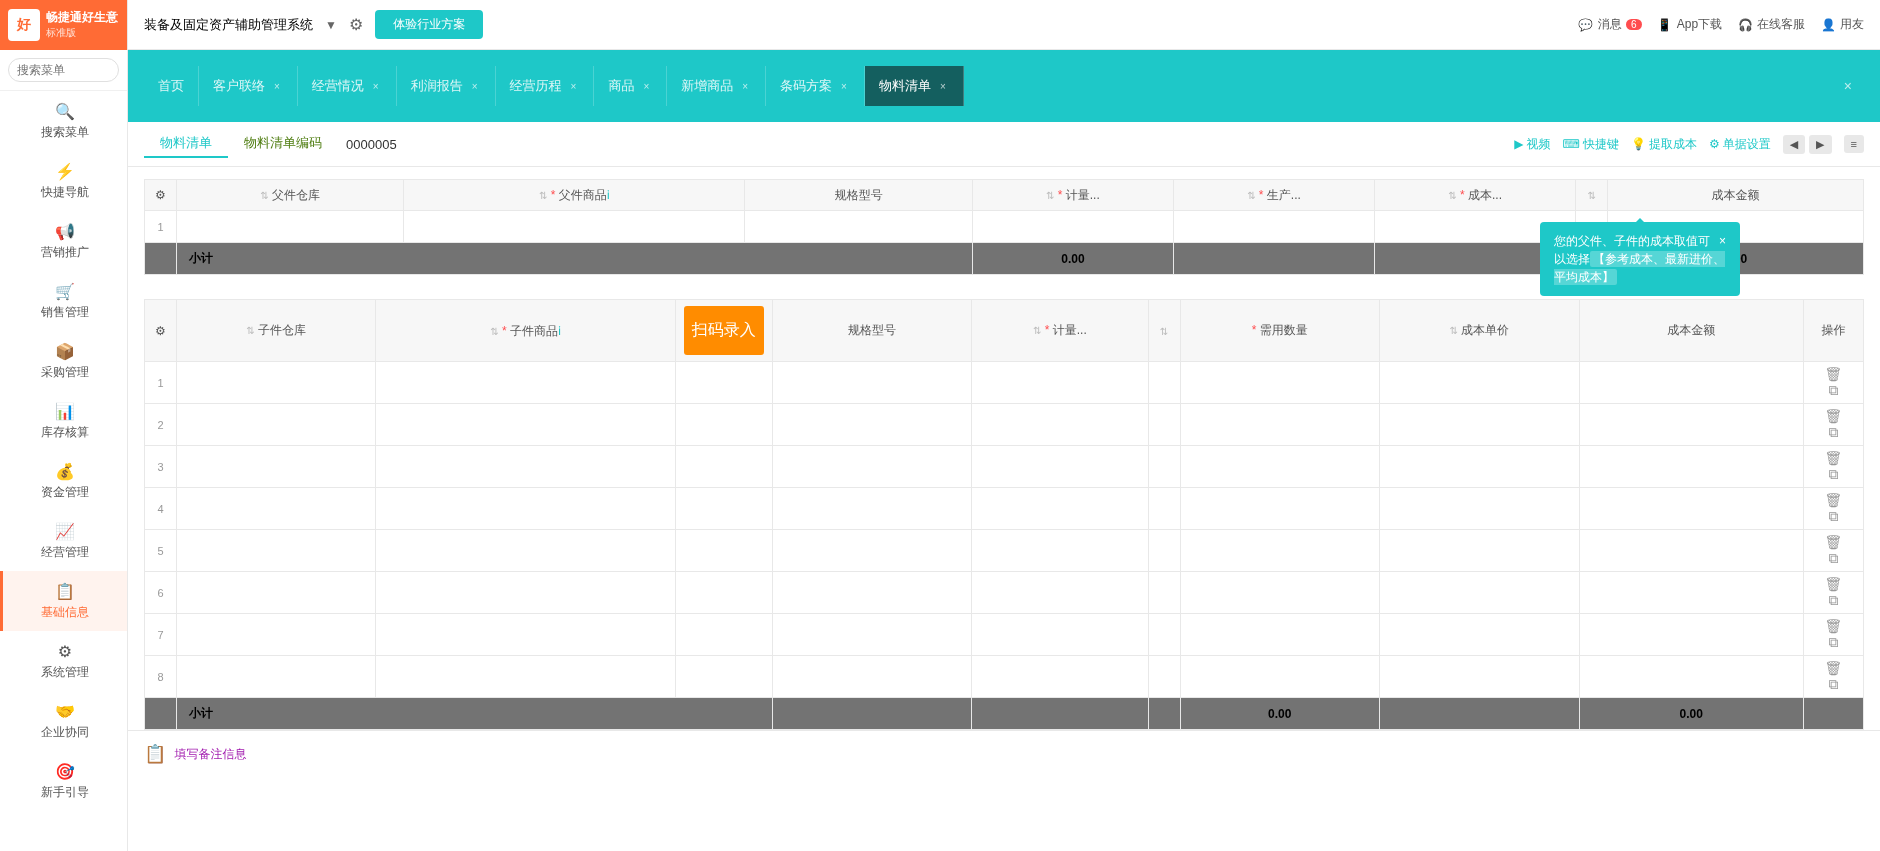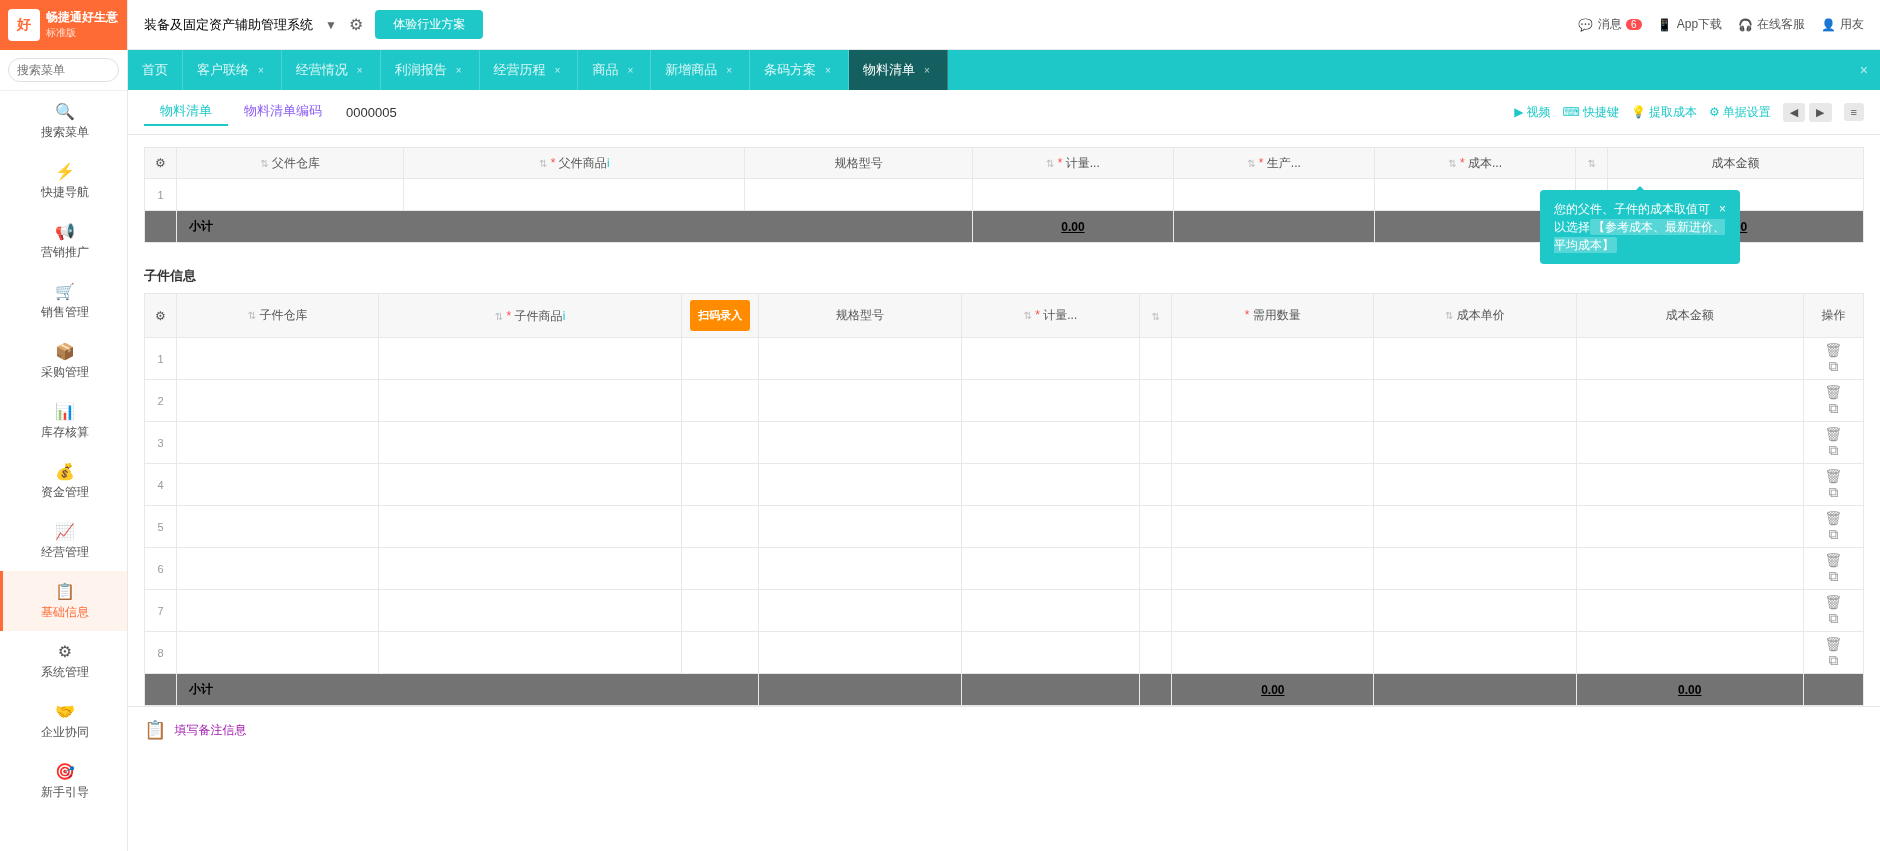--- a/index.html
+++ b/index.html
@@ -145,21 +145,21 @@
       min-width: 16px;
       text-align: center;
     }
 
     
     .tab-nav {
       background: #1ec8c8;
       display: flex;
       align-items: center;
       min-height: 40px;
-      padding: 0;
+      padding: 16px;
       overflow-x: auto;
     }
     .tab-item {
       display: flex;
       align-items: center;
       padding: 0 14px;
       height: 40px;
       color: rgba(255,255,255,0.85);
       font-size: 13px;
       cursor: pointer;
@@ -204,21 +204,21 @@
       display: flex;
       align-items: center;
       padding: 8px 16px;
       border-bottom: 1px solid #e8e8e8;
       background: #fff;
       gap: 0;
     }
     .sub-tab {
       padding: 4px 16px;
       font-size: 13px;
-      color: #8b5cf6;
+      color: #4d7c0f;
       cursor: pointer;
       border-bottom: 2px solid transparent;
     }
     .sub-tab.active {
       color: #1ec8c8;
       border-bottom-color: #1ec8c8;
     }
     .sub-header-code {
       font-size: 13px;
       color: #333;
@@ -299,24 +299,23 @@
     .col-op { width: 60px; }
 
     .th-settings { color: #999; cursor: pointer; }
     .sort-icon { color: #bbb; font-size: 10px; }
 
     .scan-btn {
       background: #ff8c00;
       color: #fff;
       border: none;
       border-radius: 3px;
-      padding: 8px 8px;
-      font-size: 11px;
-      cursor: pointer;
-      font-weight: bold;
+      padding: 14px 8px;
+      font-size: 16px;
+      cursor: pointer;
     }
 
     .action-icon {
       color: #999;
       cursor: pointer;
       font-size: 14px;
       padding: 2px 4px;
     }
 
     
@@ -378,21 +377,21 @@
       display: flex;
       align-items: center;
     }
     .bottom-icon {
       color: #1ec8c8;
       font-size: 18px;
       margin-right: 8px;
     }
     .bottom-text { font-size: 12px; color: #a21caf; }
 
-    .value-right { text-align: left; padding-right: 8px !important; text-decoration: underline; }
+    .value-right { text-align: left; padding-right: 8px !important; }
   </style>
 </head>
 <body>
 
 <div class="sidebar">
   <div class="sidebar-logo">
     <div class="logo-icon">好</div>
     <div>
       <div class="logo-text">畅捷通好生意</div>
       <div class="logo-sub">标准版</div>
@@ -604,21 +603,20 @@
               <td></td>
               <td></td>
               <td></td>
               <td class="value-right">0.00</td>
             </tr>
           </tbody>
         </table>
       </div>
 
       <div class="section" style="margin-top:12px;">
-        <div class="section-title">子件信息</div>
         <table class="data-table">
           <thead>
             <tr>
               <th class="col-settings th-settings">⚙</th>
               <th class="col-warehouse">
                 <span class="sort-icon">⇅</span> 子件仓库
               </th>
               <th class="col-product">
                 <span class="sort-icon">⇅</span>
                 <span class="required-mark">*</span> 子件商品<span style="color:#1ec8c8">ℹ</span>

